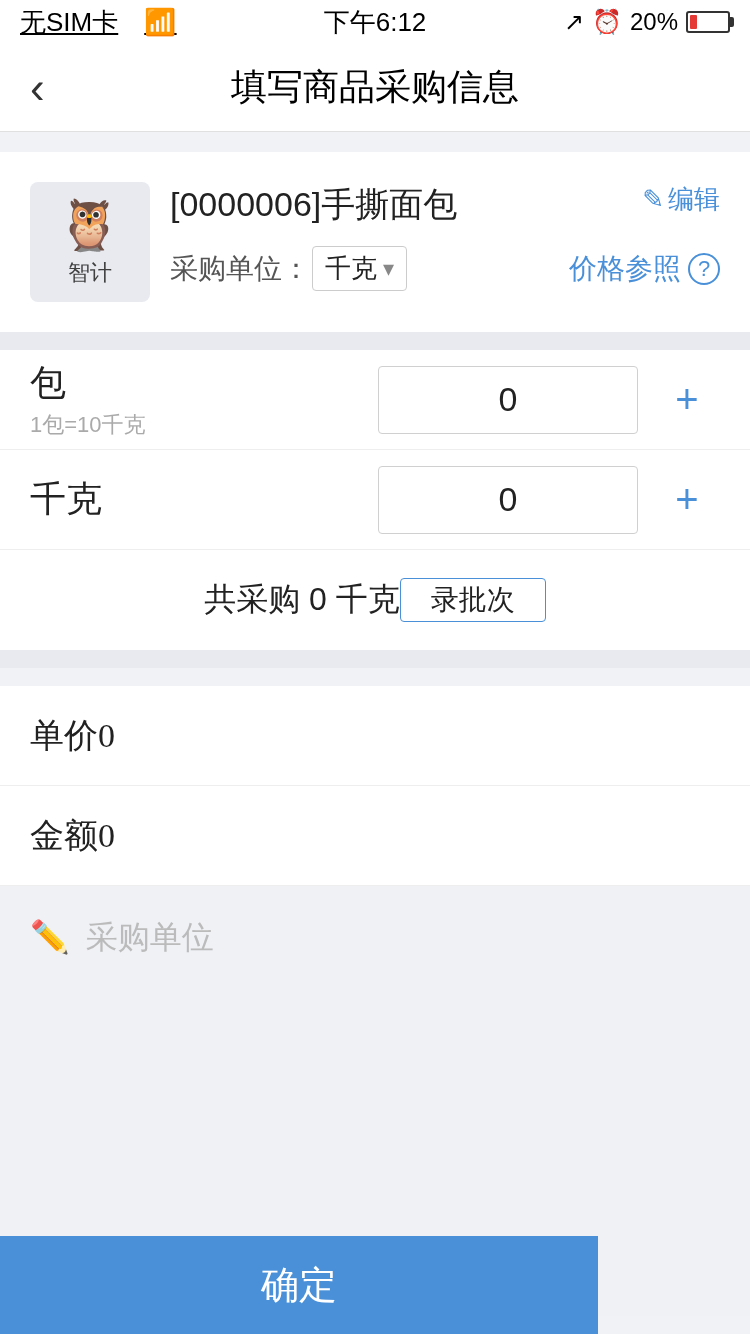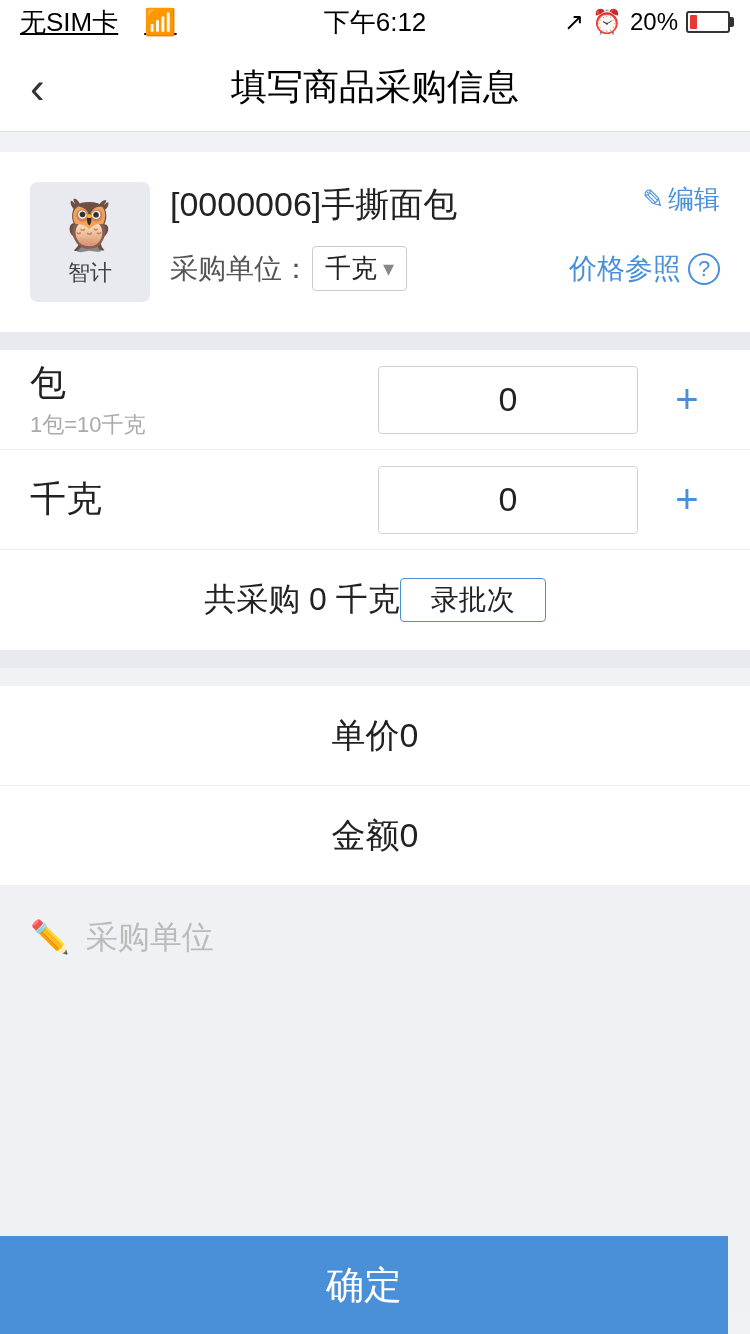--- a/index.html
+++ b/index.html
@@ -275,24 +275,25 @@
     }
 
     
     .detail-section {
       background: #fff;
       margin-top: 18px;
     }
     .detail-row {
       display: flex;
       align-items: center;
-      justify-content: center;
+      justify-content: flex-start;
       padding: 0 30px;
       height: 100px;
       border-bottom: 1px solid #eee;
+      font-family: Liberation Serif, serif;
     }
     .detail-label {
       font-size: 34px;
       color: #222;
     }
     .detail-value {
       font-size: 34px;
       color: #222;
     }
 
@@ -320,21 +321,21 @@
       background: #eff1f5;
       flex: 1;
       min-height: 300px;
     }
 
     
     .confirm-btn {
       position: fixed;
       bottom: 0;
       left: 0;
-      width: 728px;
+      width: 598px;
       height: 98px;
       background: #4a90d9;
       display: flex;
       align-items: center;
       justify-content: center;
       font-size: 38px;
       color: #fff;
       cursor: pointer;
       font-weight: 400;
     }

